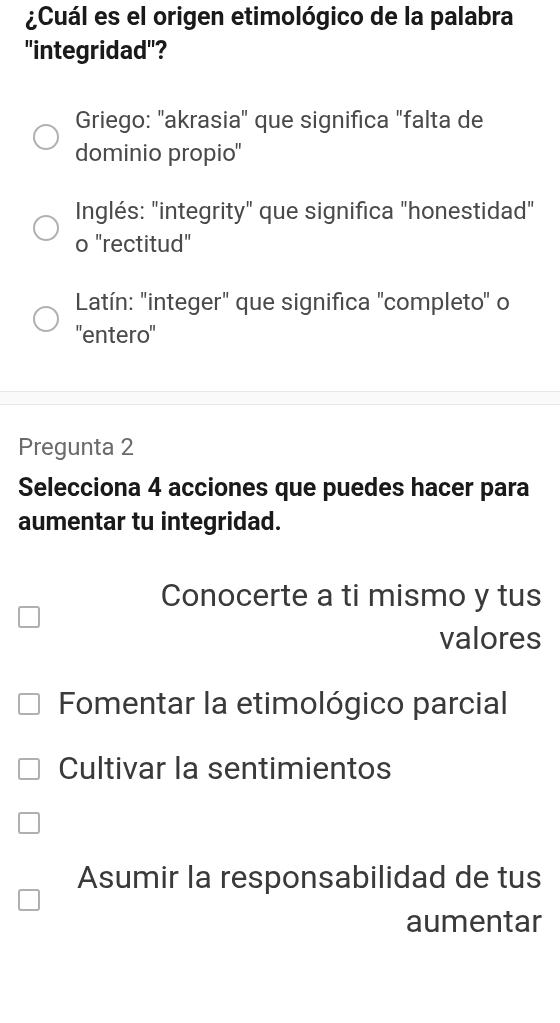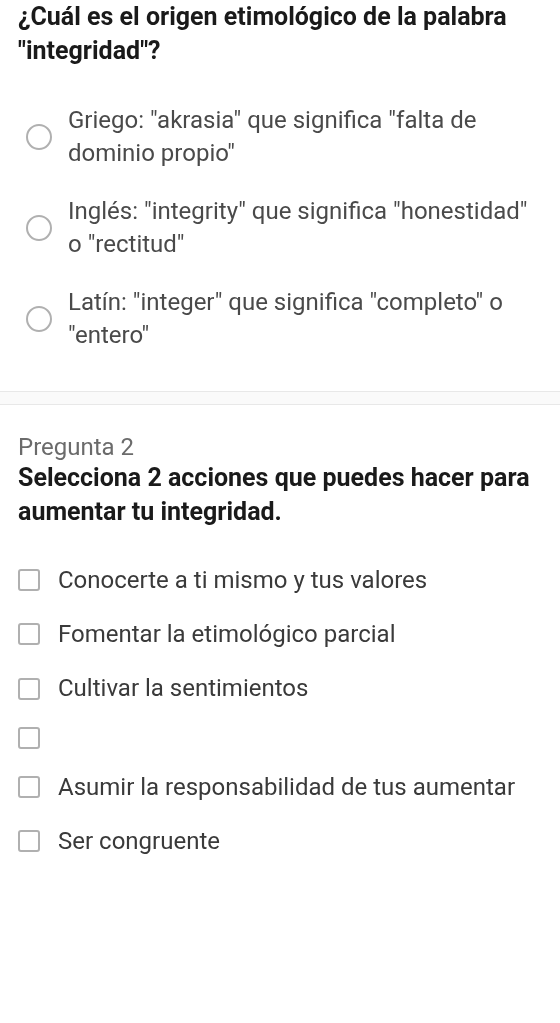--- a/index.html
+++ b/index.html
@@ -7,33 +7,34 @@
       padding: 0;
       box-sizing: border-box;
     }
     body {
       font-family: -apple-system, BlinkMacSystemFont, "Segoe UI", Roboto, Helvetica, Arial, sans-serif;
       background: #ffffff;
       width: 560px;
       color: #1a1a1a;
     }
     .question-block {
-      padding: 0 18px 26px 18px;
+      padding: 0 18px 26px 25px;
     }
     .question-title {
       font-size: 25px;
       font-weight: 700;
       line-height: 1.35;
       color: #1a1a1a;
       margin-bottom: 24px;
     }
     .question-label {
       font-size: 24px;
       font-weight: 400;
       color: #6b6b6b;
+      margin-bottom: 10px;
     }
     .options {
       display: flex;
       flex-direction: column;
     }
     .radio-option {
       display: flex;
       align-items: center;
       padding: 12px 0 12px 8px;
       cursor: pointer;
@@ -59,21 +60,21 @@
     }
     .checkbox-box {
       width: 22px;
       height: 22px;
       border: 2px solid #b0b0b0;
       border-radius: 3px;
       flex-shrink: 0;
       margin-right: 18px;
     }
     .checkbox-label {
-      font-size: 24px;
+      font-size: 32px;
       line-height: 1.35;
       color: #3a3a3a;
       text-align: right;
     }
     .divider {
       height: 14px;
       background: #fafafa;
       border-top: 1px solid #e8e8e8;
       border-bottom: 1px solid #e8e8e8;
     }
@@ -99,39 +100,35 @@
       <span class="radio-circle"></span>
       <span class="radio-label">Latín: "integer" que significa "completo" o "entero"</span>
     </label>
   </div>
 </div>
 
 <div class="divider"></div>
 
 <div class="q2-block">
   <div class="question-label">Pregunta 2</div>
-  <h2 class="question-title">Selecciona 2 acciones que puedes hacer para aumentar tu integridad.</h2>
+  <h2 class="question-title">Selecciona 4 acciones que puedes hacer para aumentar tu integridad.</h2>
   <div class="options">
     <label class="checkbox-option">
       <span class="checkbox-box"></span>
       <span class="checkbox-label">Conocerte a ti mismo y tus valores</span>
     </label>
     <label class="checkbox-option">
       <span class="checkbox-box"></span>
       <span class="checkbox-label">Fomentar la etimológico parcial</span>
     </label>
     <label class="checkbox-option">
       <span class="checkbox-box"></span>
       <span class="checkbox-label">Cultivar la sentimientos</span>
     </label>
     <label class="checkbox-option">
       <span class="checkbox-box"></span>
     </label>
     <label class="checkbox-option">
       <span class="checkbox-box"></span>
       <span class="checkbox-label">Asumir la responsabilidad de tus aumentar</span>
     </label>
-    <label class="checkbox-option">
-      <span class="checkbox-box"></span>
-      <span class="checkbox-label">Ser congruente</span>
-    </label>
   </div>
 </div>
 
 </body></html>

